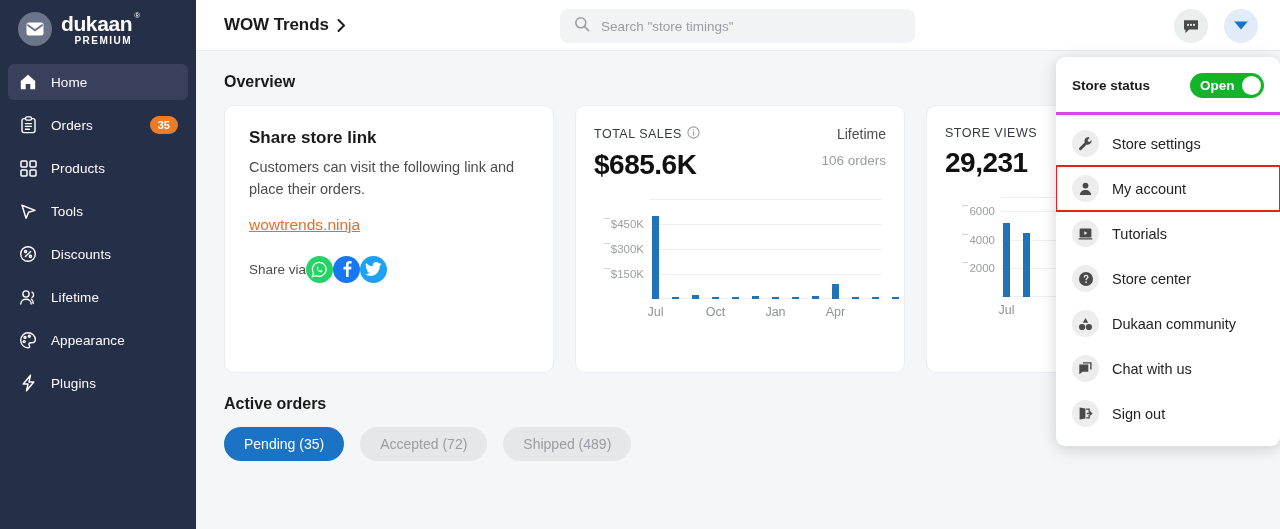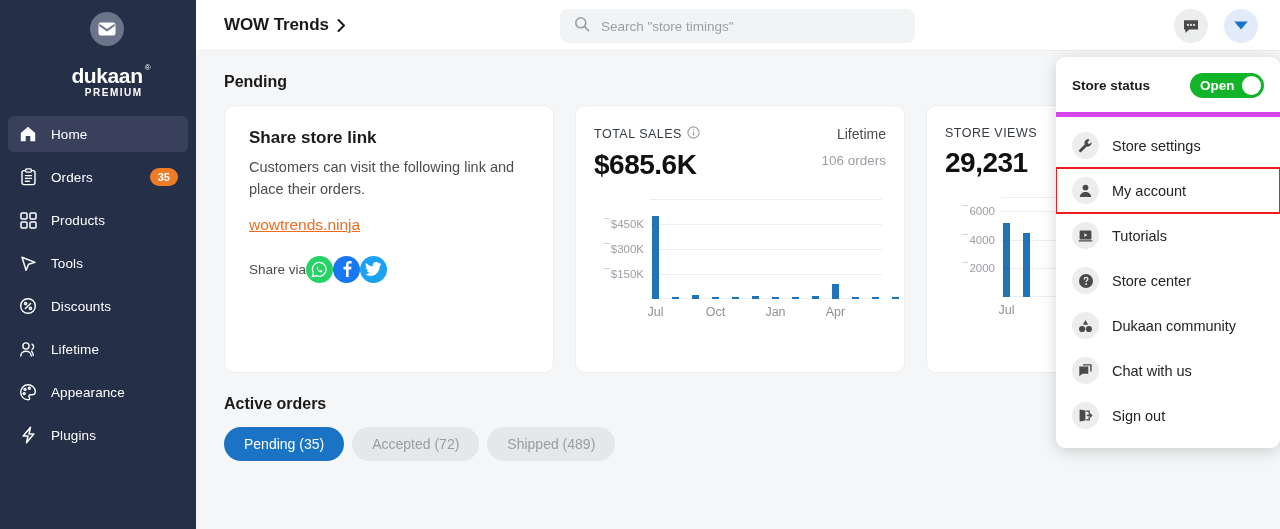--- a/index.html
+++ b/index.html
@@ -8,21 +8,21 @@
     font-family: "Liberation Sans", sans-serif;
     background: #ffffff; overflow: hidden;
   }
   .app { position: relative; width: 1280px; height: 529px; display: flex; }
 
   
   .sidebar {
     width: 196px; height: 529px; background: #262f48;
     flex: 0 0 196px; position: relative; z-index: 5;
   }
-  .brand { display: flex; align-items: center; gap: 19px; padding: 12px 0 10px 18px; flex-direction: column; }
+  .brand { display: flex; align-items: center; gap: 9px; padding: 12px 0 10px 18px; }
   .brand-mark {
     width: 34px; height: 34px; border-radius: 50%; background: #6b7489;
     display: flex; align-items: center; justify-content: center; flex: 0 0 34px;
   }
   .brand-text { position: relative; line-height: 1; }
   .brand-name {
     color: #fff; font-size: 21px; font-weight: 700; letter-spacing: -0.4px;
     display: block;
   }
   .brand-reg {
@@ -131,38 +131,38 @@
   .ytick-dash { position: absolute; left: -7px; width: 6px; height: 1px; background: #cfd4d8; }
   .bars { position: absolute; left: 0; right: 0; bottom: 0; top: 0; }
   .bar { position: absolute; bottom: 0; background: #2173b8; }
   .xtick {
     position: absolute; bottom: 0; font-size: 12.5px; color: #8e9297;
     transform: translateX(-50%);
   }
   .axis-base { position: absolute; left: 0; right: 0; bottom: 0; height: 1px; background: #eceff1; }
 
   .active-orders { margin-top: 22px; }
-  .chips { display: flex; gap: 8px; margin-top: 14px; }
+  .chips { display: flex; gap: 16px; margin-top: 14px; }
   .chip {
     border-radius: 20px; padding: 9px 20px; font-size: 14px; cursor: pointer;
     font-weight: 500;
   }
   .chip-on { background: #1a73c4; color: #fff; }
   .chip-off { background: #e6e7e8; color: #9a9da3; }
 
   
   .dropdown {
     position: absolute; right: 0px; top: 57px; width: 224px;
     background: #fff; border-radius: 9px;
     box-shadow: 0 3px 16px rgba(0,0,0,0.17); z-index: 40;
     padding: 0 0 10px 0; overflow: hidden;
   }
   .dd-status {
     display: flex; align-items: center; justify-content: space-between;
-    padding: 16px 16px 14px 16px; border-bottom: 5px solid #d946ef;
+    padding: 16px 16px 14px 16px; border-bottom: 3px solid #d946ef;
   }
   .dd-status-label { font-size: 13.5px; font-weight: 600; color: #1a1a1a; }
   .toggle {
     background: #12b52a; border-radius: 14px; height: 25px; width: 74px;
     display: flex; align-items: center; justify-content: space-between;
     padding: 0 3px 0 10px; cursor: pointer;
   }
   .toggle-text { color: #fff; font-size: 13.5px; font-weight: 600; }
   .toggle-knob { width: 19px; height: 19px; border-radius: 50%; background: #fff; }
   .dd-list { padding-top: 6px; }
@@ -325,21 +325,21 @@
           <span>
             <svg width="16" height="11" viewBox="0 0 16 11">
                 <path d="M1.2 1.5 H14.8 L8 9.6 Z" fill="#1a73c4"></path>
               </svg>
           </span>
         </div>
       </div>
     </header>
 
     <div class="content">
-      <h2 class="section-title">Pending</h2>
+      <h2 class="section-title">Overview</h2>
 
       <div class="cards">
 
         <div class="card card-share">
           <div class="share-h">Share store link</div>
           <div class="share-p">Customers can visit the following link and place their orders.</div>
           <a class="share-link">wowtrends.ninja</a>
           <div class="share-row">
             <span class="share-via">Share via</span>
             <span class="soc soc-wa">

